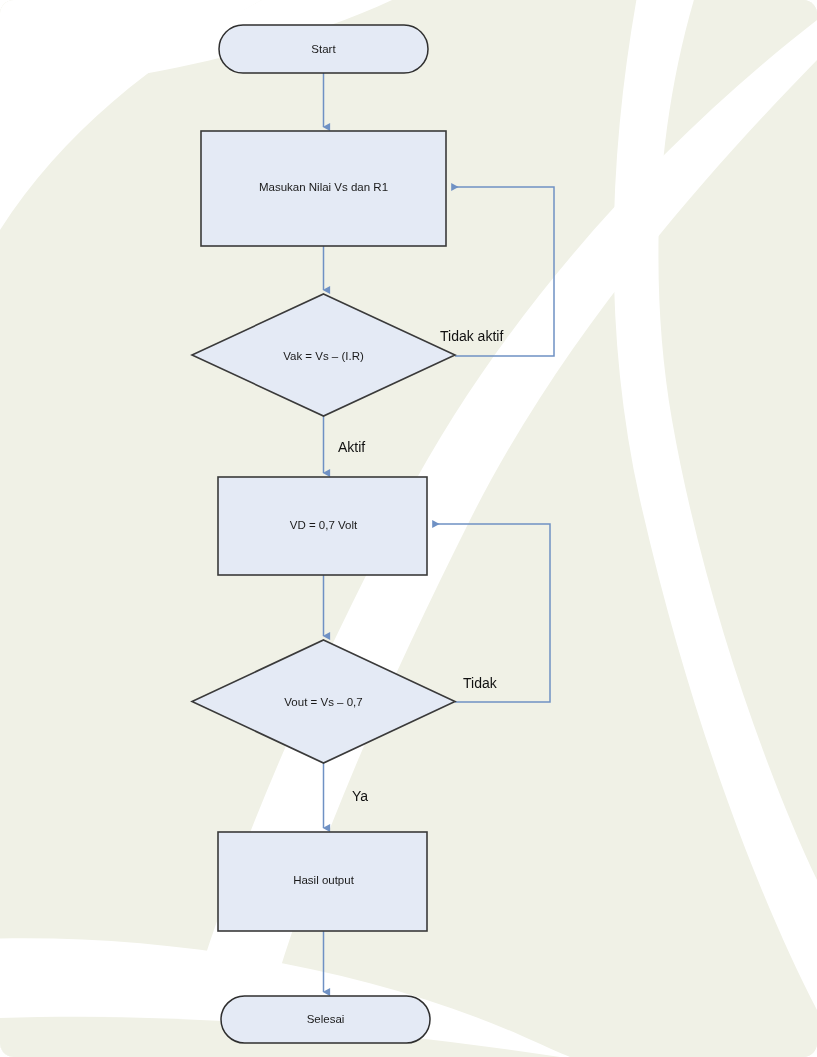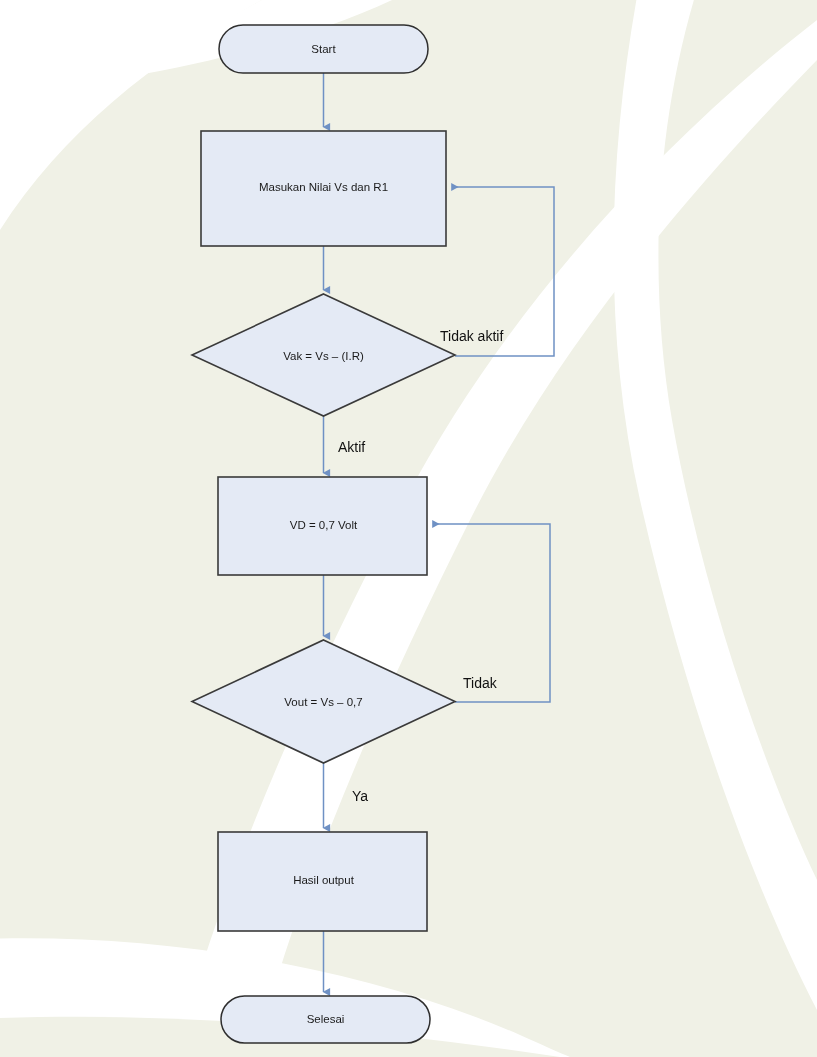--- a/index.html
+++ b/index.html
@@ -7,20 +7,21 @@
     padding: 0;
     background: #ffffff;
   }
   #slide {
     position: relative;
     width: 817px;
     height: 1057px;
     overflow: hidden;
     background: #f0f1e6;
     font-family: "Liberation Sans", sans-serif;
+    border-radius: 14px;
   }
   #bg-svg, #flow-svg {
     position: absolute;
     left: 0;
     top: 0;
     width: 817px;
     height: 1057px;
   }
   #bg-svg { z-index: 1; }
   #flow-svg { z-index: 2; }

